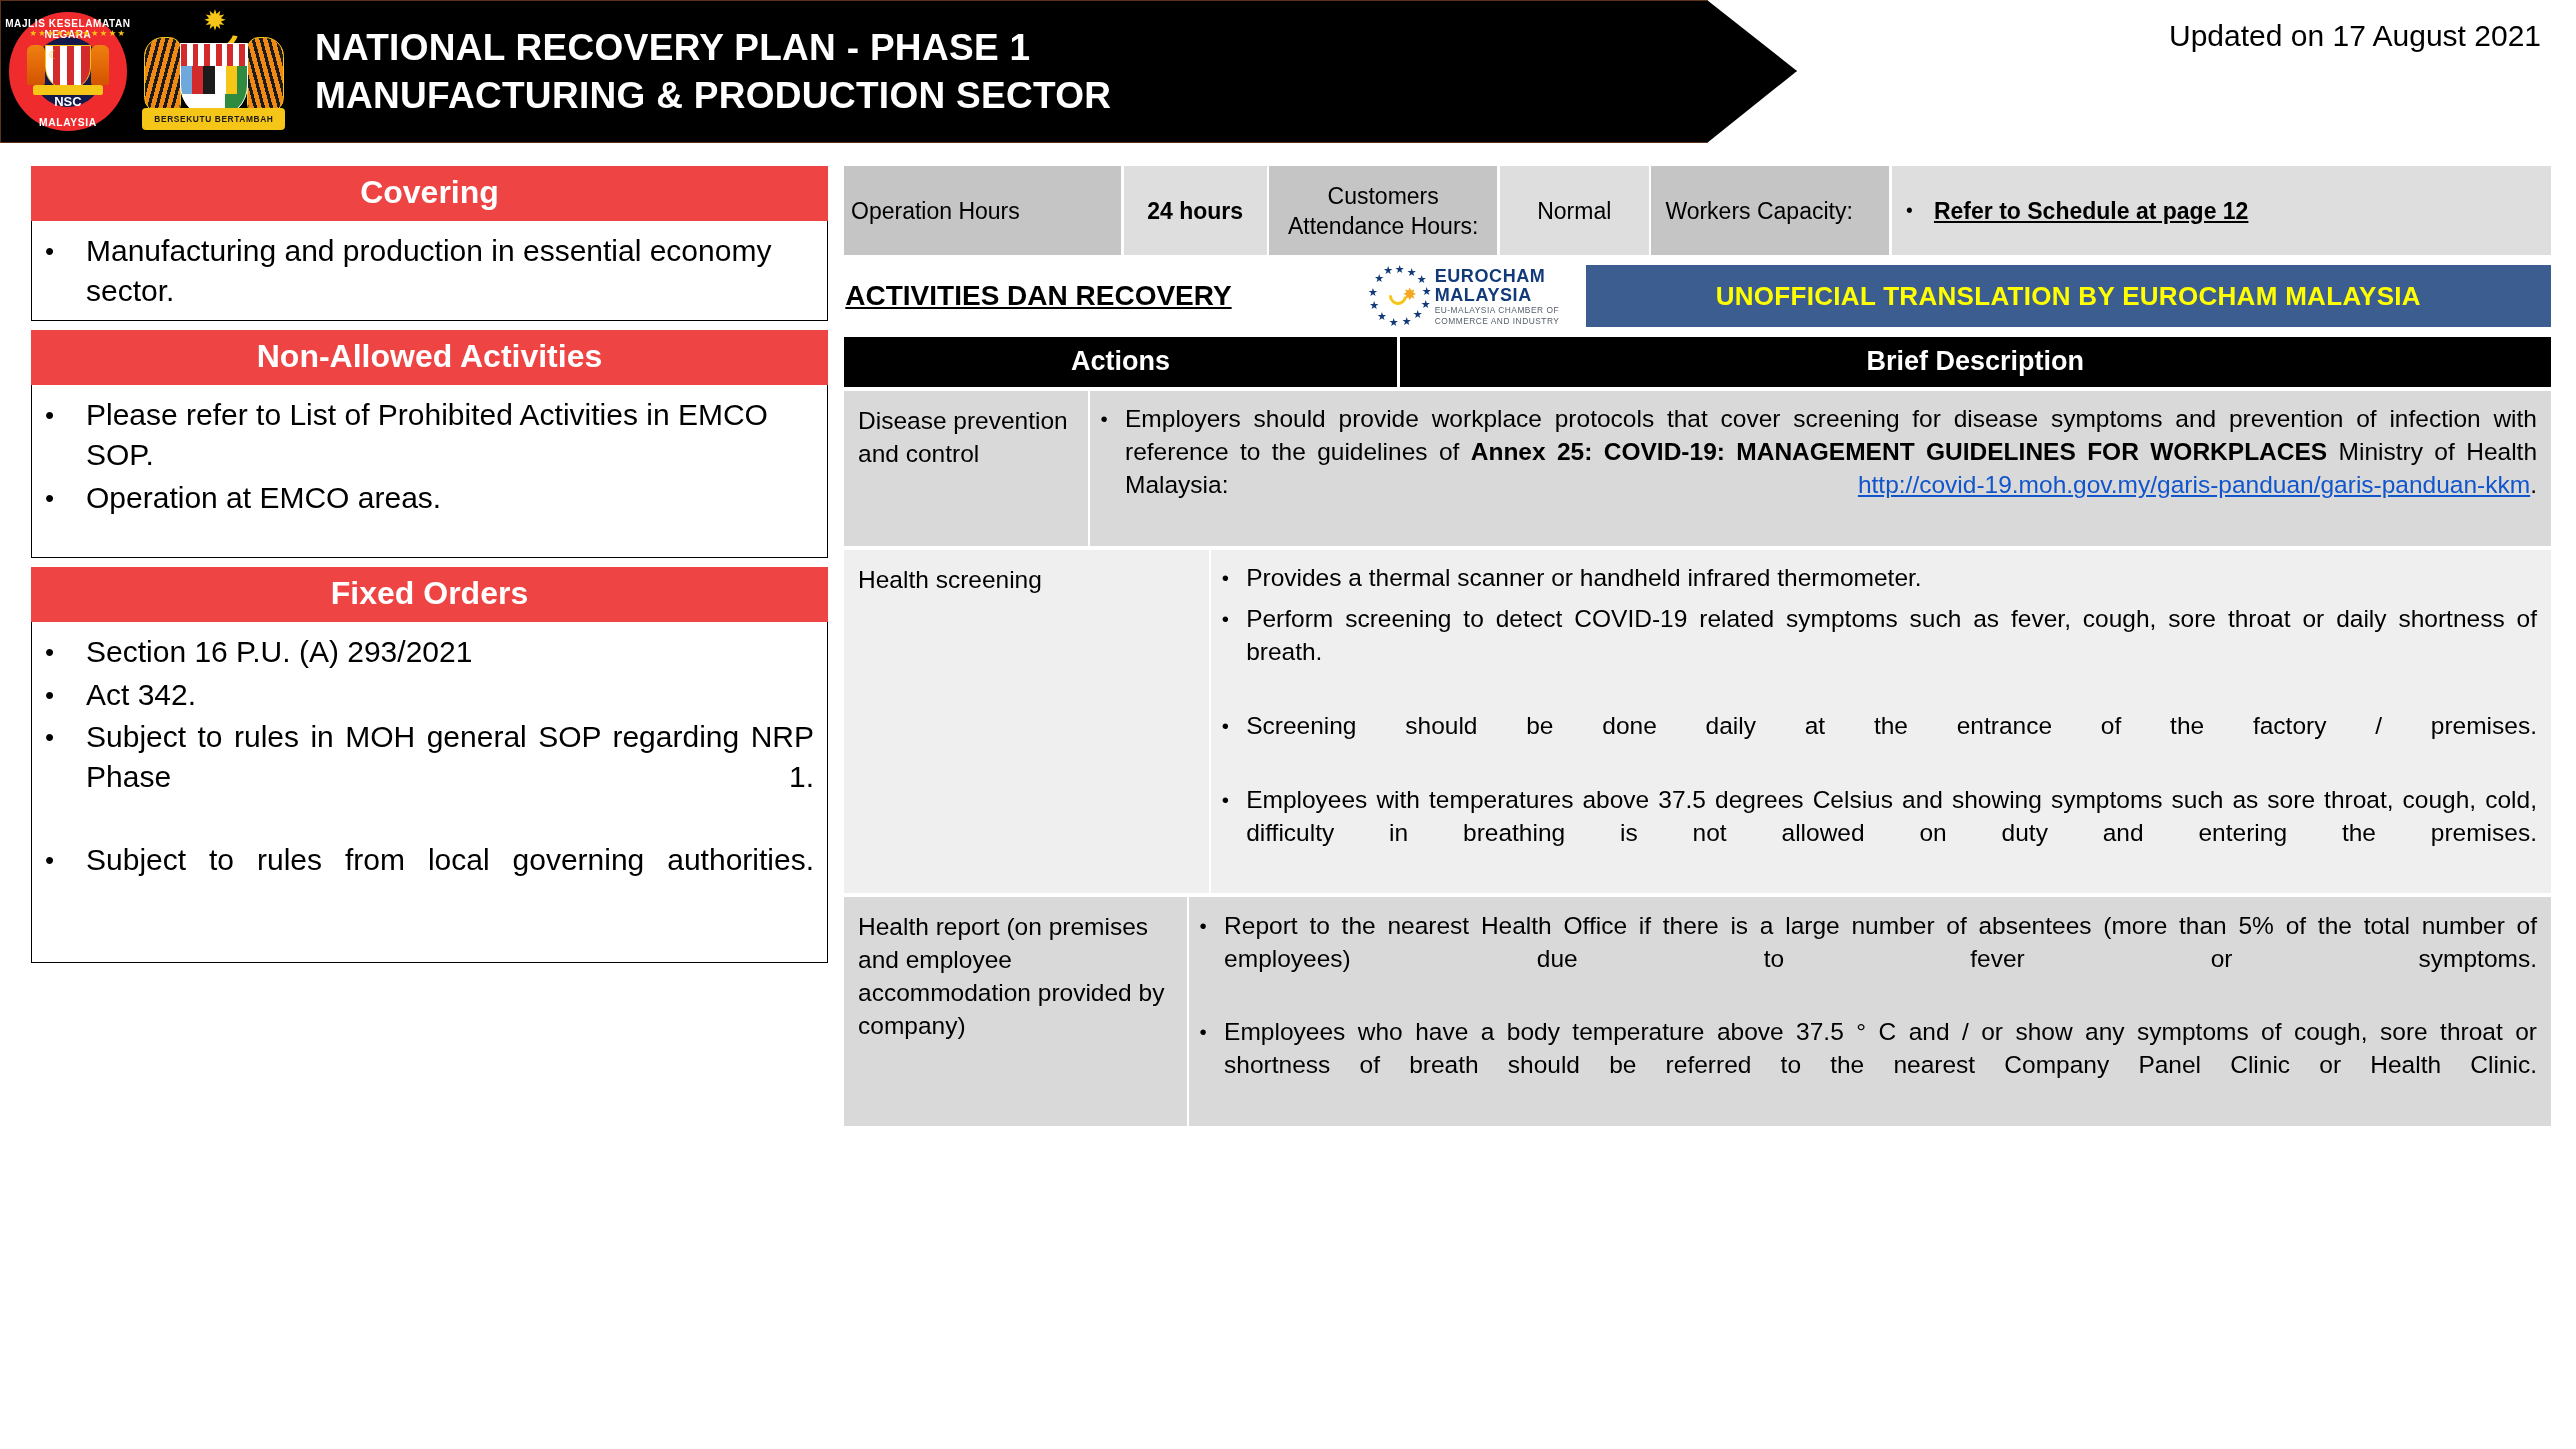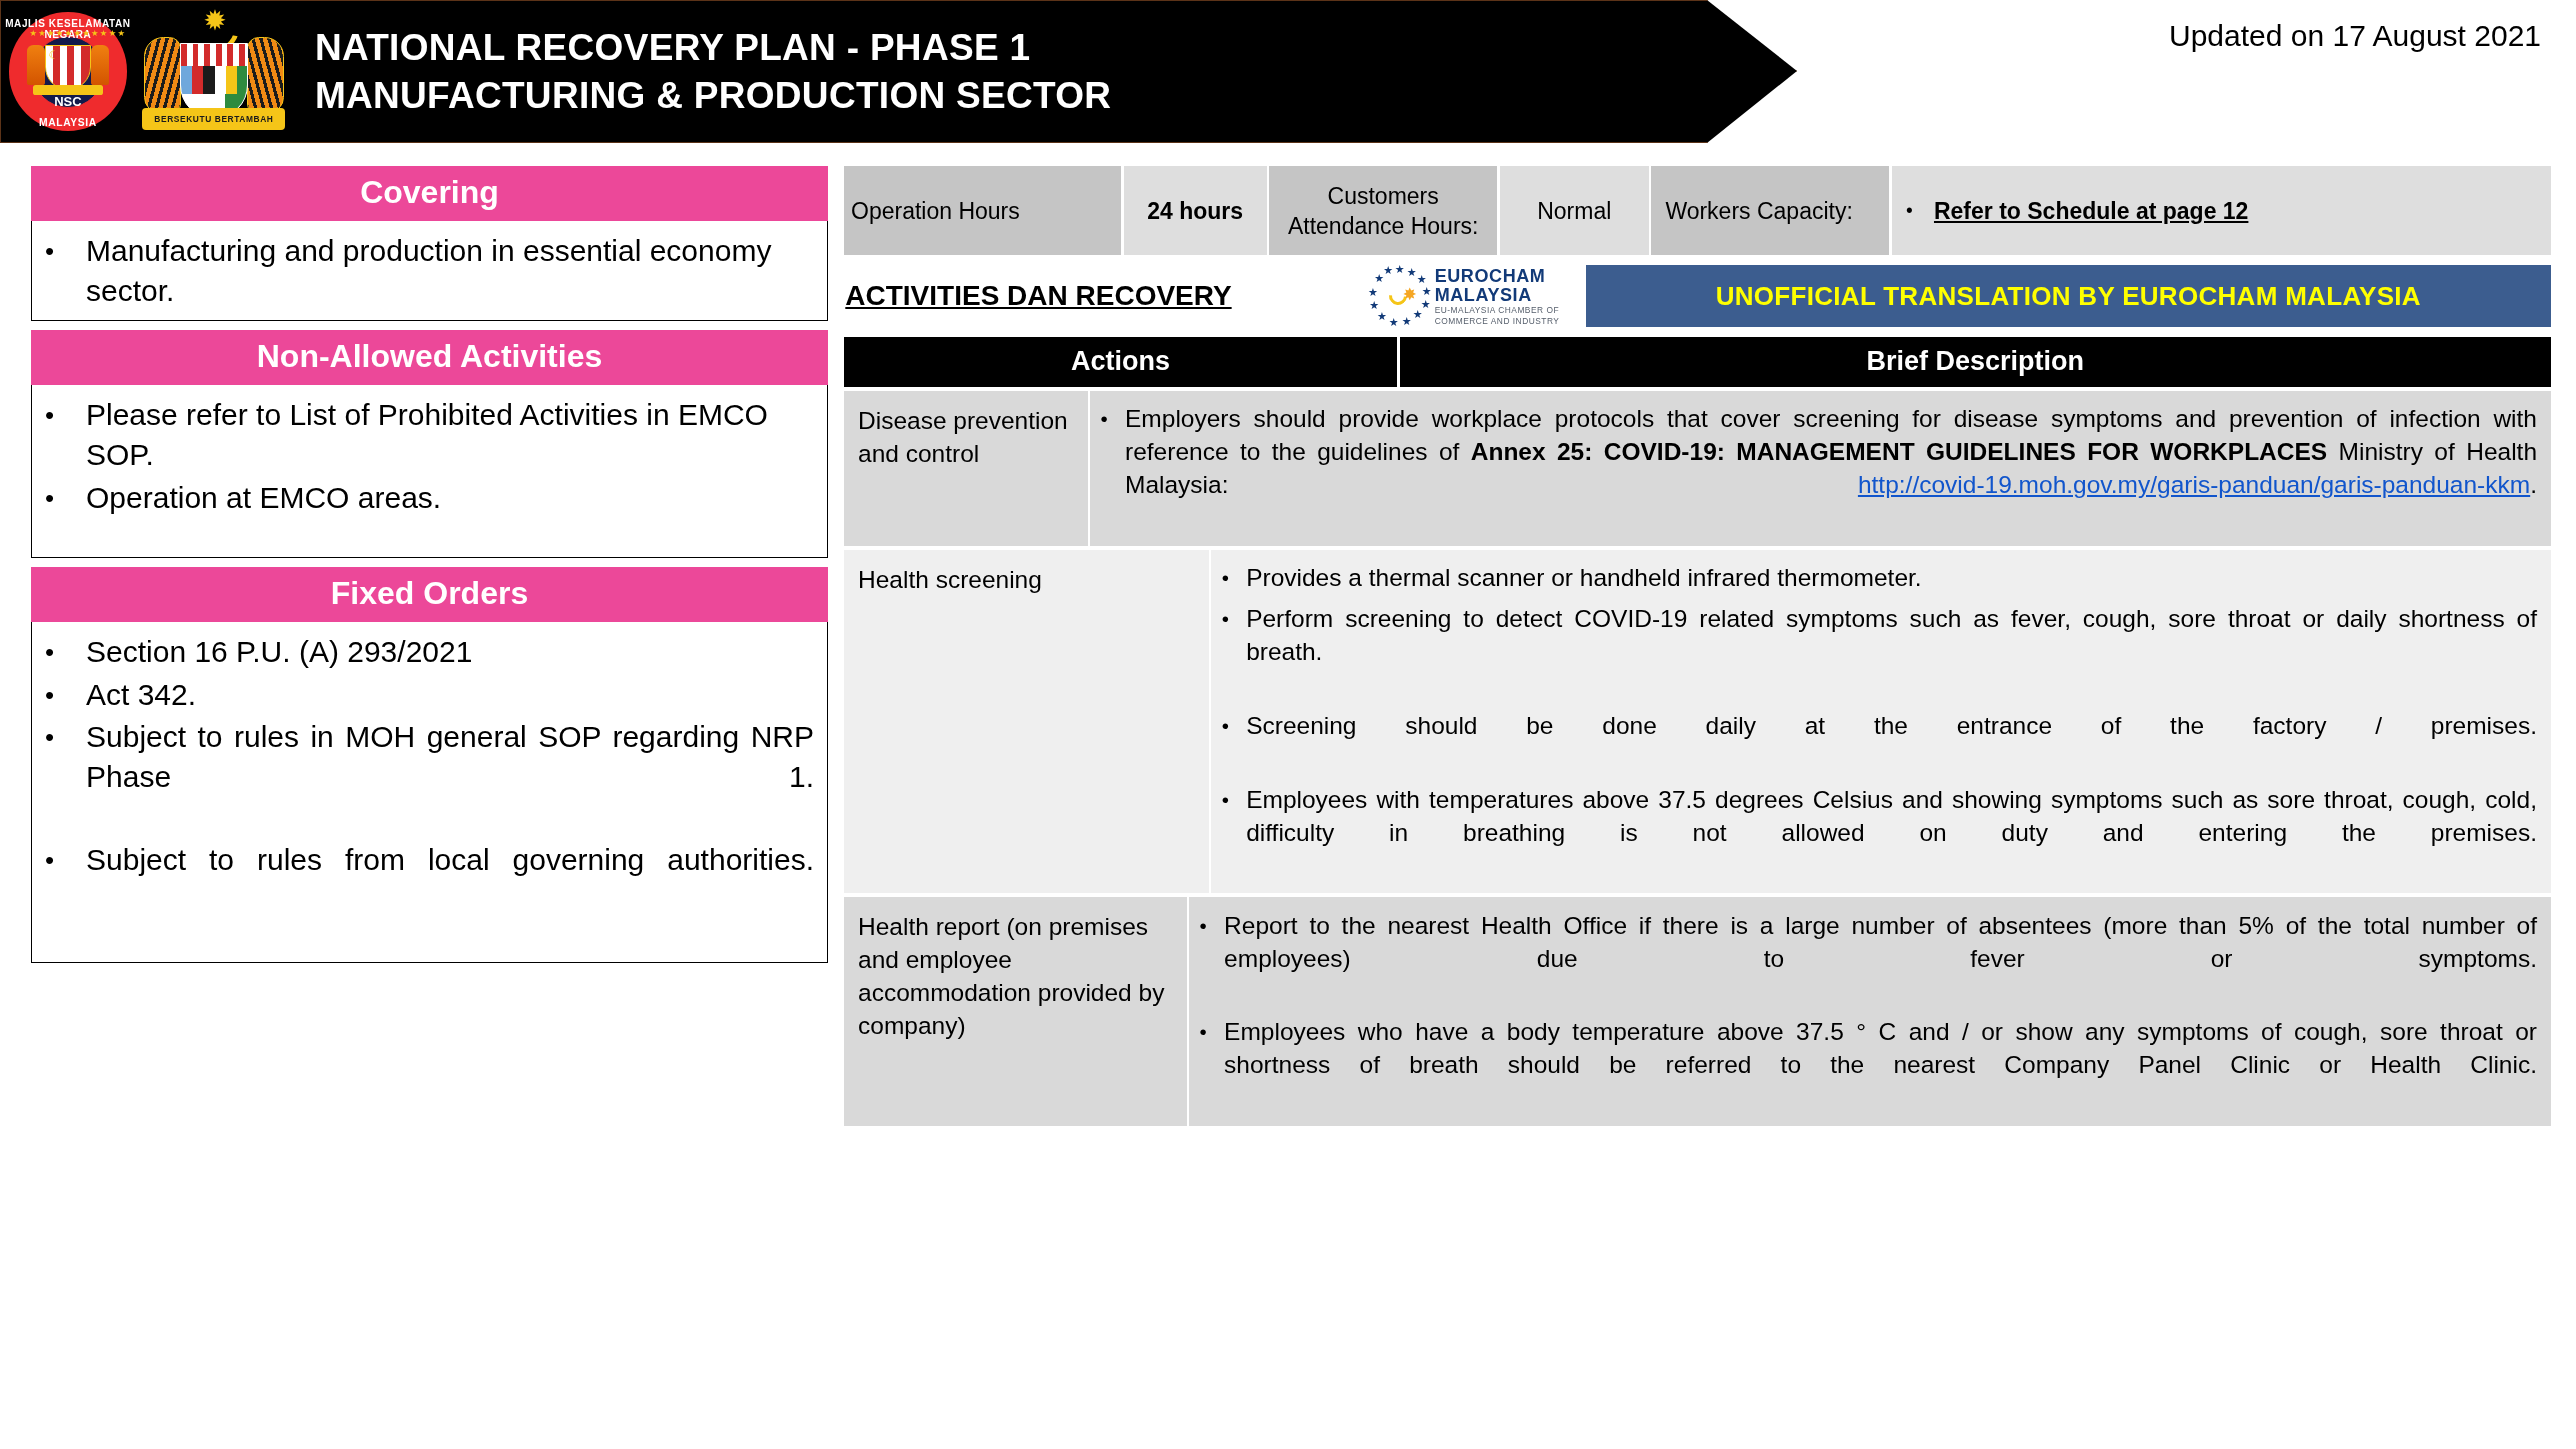--- a/index.html
+++ b/index.html
@@ -120,21 +120,21 @@
     white-space: nowrap; letter-spacing: 0.3px;
   }
   #updated-on {
     position: absolute; right: 35px; top: 19.3px;
     font-size: 30px; color: #000000; white-space: nowrap;
   }
 
   
   #left-col { position: absolute; left: 31px; top: 166px; width: 797px; }
   .blk-head {
-    background: #ec4899; color: #ffffff; text-align: center;
+    background: #ef4444; color: #ffffff; text-align: center;
     font-size: 32px; font-weight: bold; padding: 7.7px 0 10.3px;
   }
   .blk-body {
     background: #ffffff; border: 1.9px solid #000000; border-top: none;
     padding: 10.3px 13px 13px 13px;
   }
   .blk-body ul { list-style: none; }
   .blk-body li {
     display: flex; font-size: 30px; line-height: 40px;
     margin-bottom: 2.6px;

